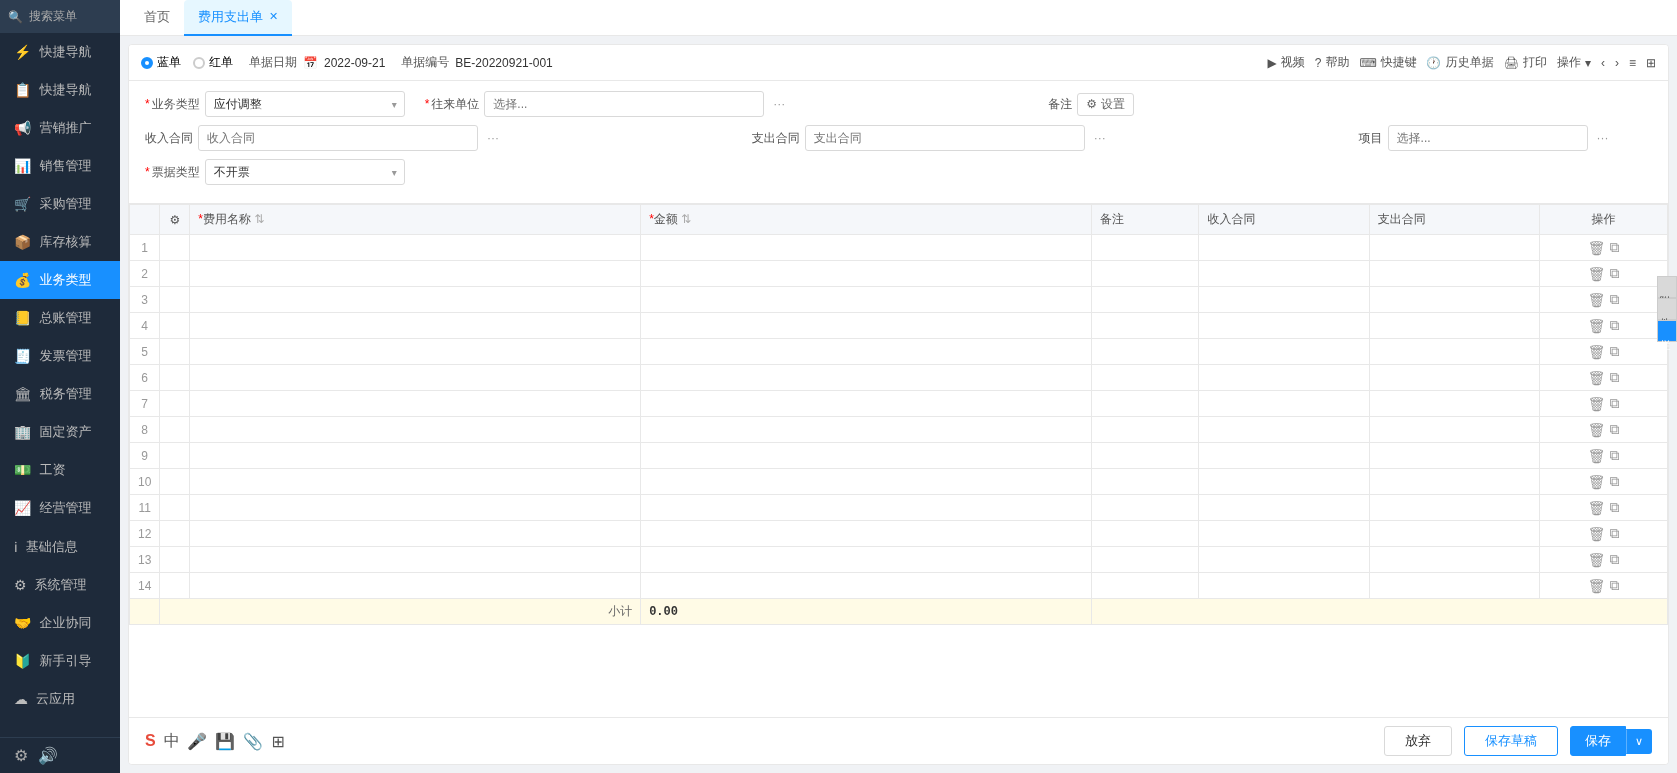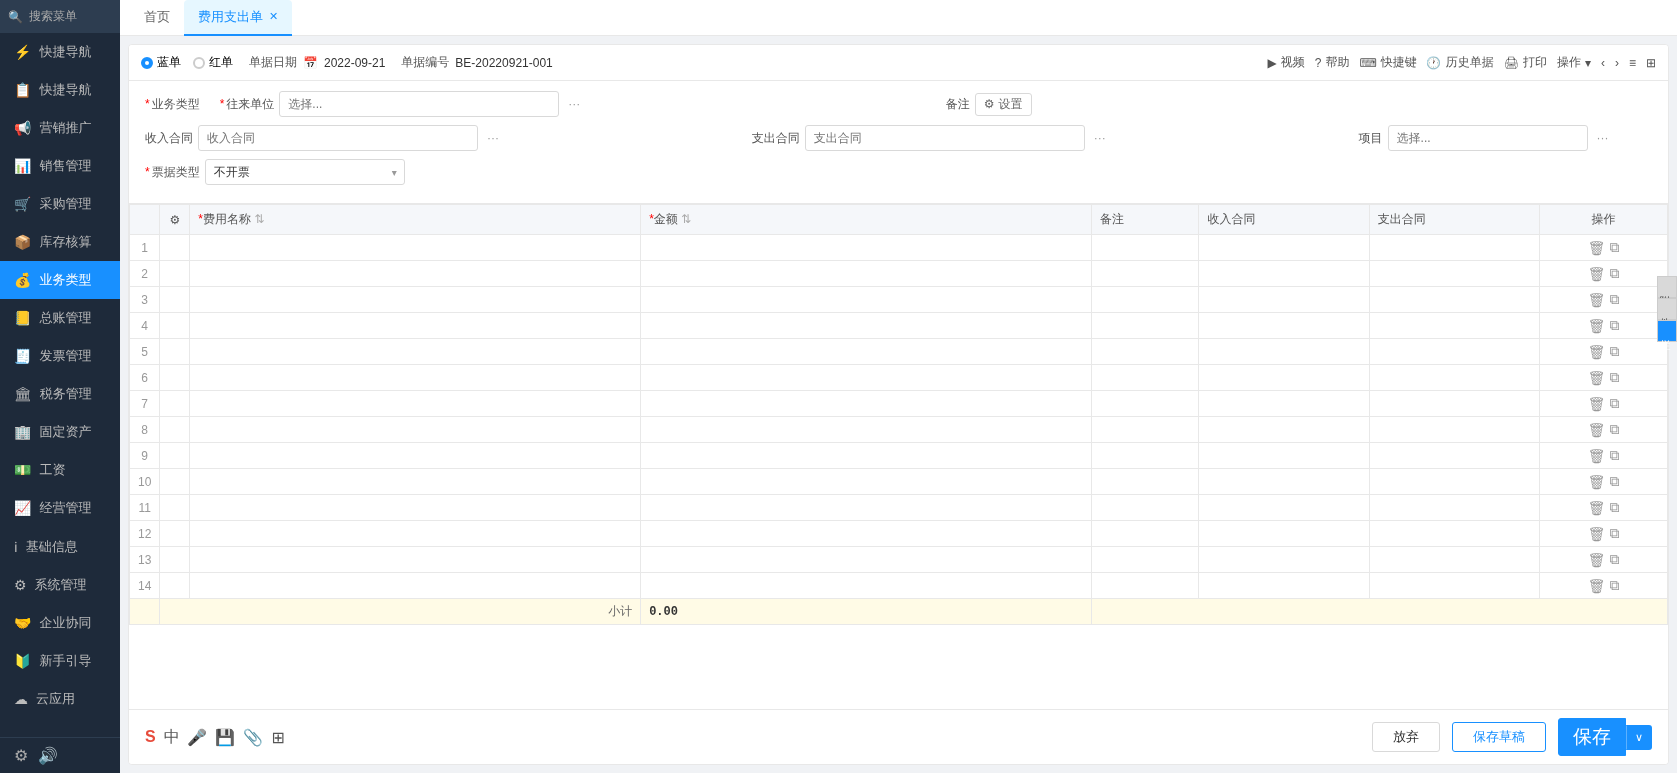--- a/index.html
+++ b/index.html
@@ -70,21 +70,21 @@
     .settings-btn { display: flex; align-items: center; gap: 4px; color: #666; font-size: 12px; cursor: pointer; border: 1px solid #d9d9d9; border-radius: 3px; padding: 2px 8px; }
 
     
     .bottom-bar { border-top: 1px solid #e8e8e8; padding: 8px 16px; display: flex; align-items: center; justify-content: flex-end; gap: 12px; background: #fff; flex-shrink: 0; }
     .bottom-icons { display: flex; align-items: center; gap: 8px; margin-right: auto; }
     .bottom-icon { font-size: 16px; cursor: pointer; color: #555; }
     .btn { padding: 5px 20px; border-radius: 3px; font-size: 13px; cursor: pointer; border: 1px solid #d9d9d9; }
     .btn-default { background: #fff; color: #333; }
     .btn-secondary { background: #fff; color: #1890ff; border-color: #1890ff; }
     .btn-primary-split { display: flex; align-items: center; }
-    .btn-primary-main { background: #1890ff; color: #fff; border: 1px solid #1890ff; padding: 5px 14px; border-radius: 3px 0 0 3px; font-size: 19px; cursor: pointer; }
+    .btn-primary-main { background: #1890ff; color: #fff; border: 1px solid #1890ff; padding: 5px 14px; border-radius: 3px 0 0 3px; font-size: 13px; cursor: pointer; }
     .btn-primary-arrow { background: #1890ff; color: #fff; border: 1px solid #1890ff; border-left: 1px solid rgba(255,255,255,0.3); padding: 5px 8px; border-radius: 0 3px 3px 0; font-size: 11px; cursor: pointer; }
 
     
     .right-edge { position: fixed; right: 0; top: 50%; transform: translateY(-50%); display: flex; flex-direction: column; gap: 0; }
     .edge-tab { width: 20px; background: #d9d9d9; color: #555; writing-mode: vertical-rl; padding: 8px 3px; cursor: pointer; font-size: 11px; text-align: center; border: 1px solid #ccc; }
     .edge-tab.active { background: #1890ff; color: #fff; }
 
     
     ::-webkit-scrollbar { width: 6px; height: 6px; }
     ::-webkit-scrollbar-track { background: #f1f1f1; }
@@ -256,20 +256,25 @@
         <span class="toolbar-btn">≡</span>
         <span class="toolbar-btn">⊞</span>
       </div>
     </div>
 
     <div class="form-section">
 
       <div class="form-row">
         <div class="form-field">
           <span class="form-label required">业务类型</span>
+          <div class="form-select-wrap">
+            <select class="form-select">
+              <option>应付调整</option>
+            </select>
+          </div>
         </div>
         <div class="form-field" style="flex:1;">
           <span class="form-label required">往来单位</span>
           <input class="form-input large" placeholder="选择..." style="">
           <span class="form-ellipsis">···</span>
         </div>
         <div class="form-field" style="flex:1;">
           <span class="form-label">备注</span>
           <div class="settings-btn">
             <span>⚙</span>

